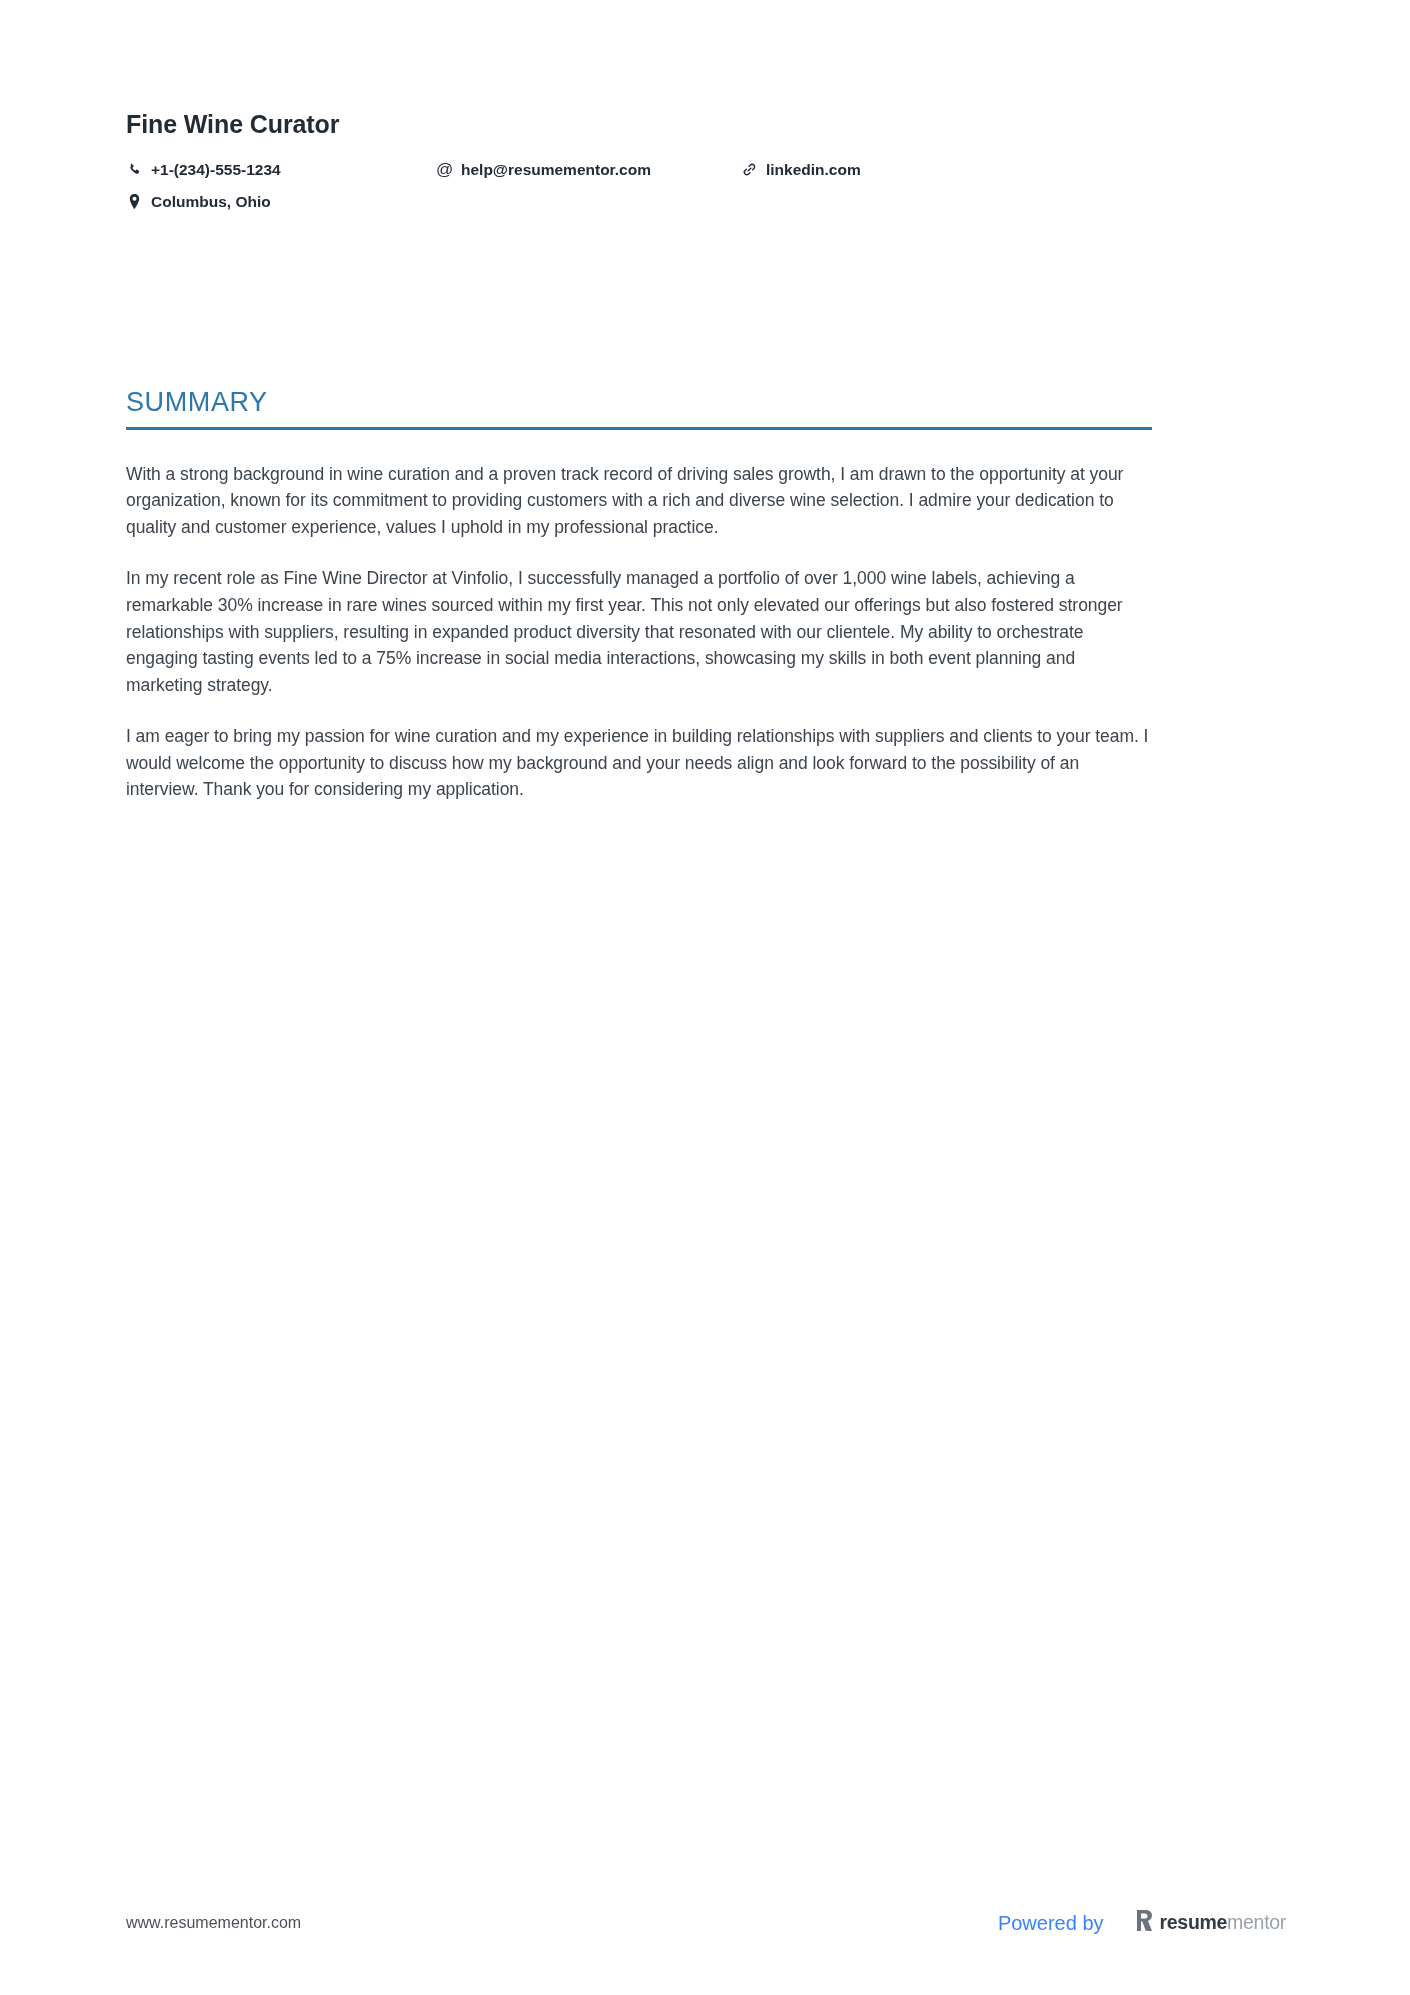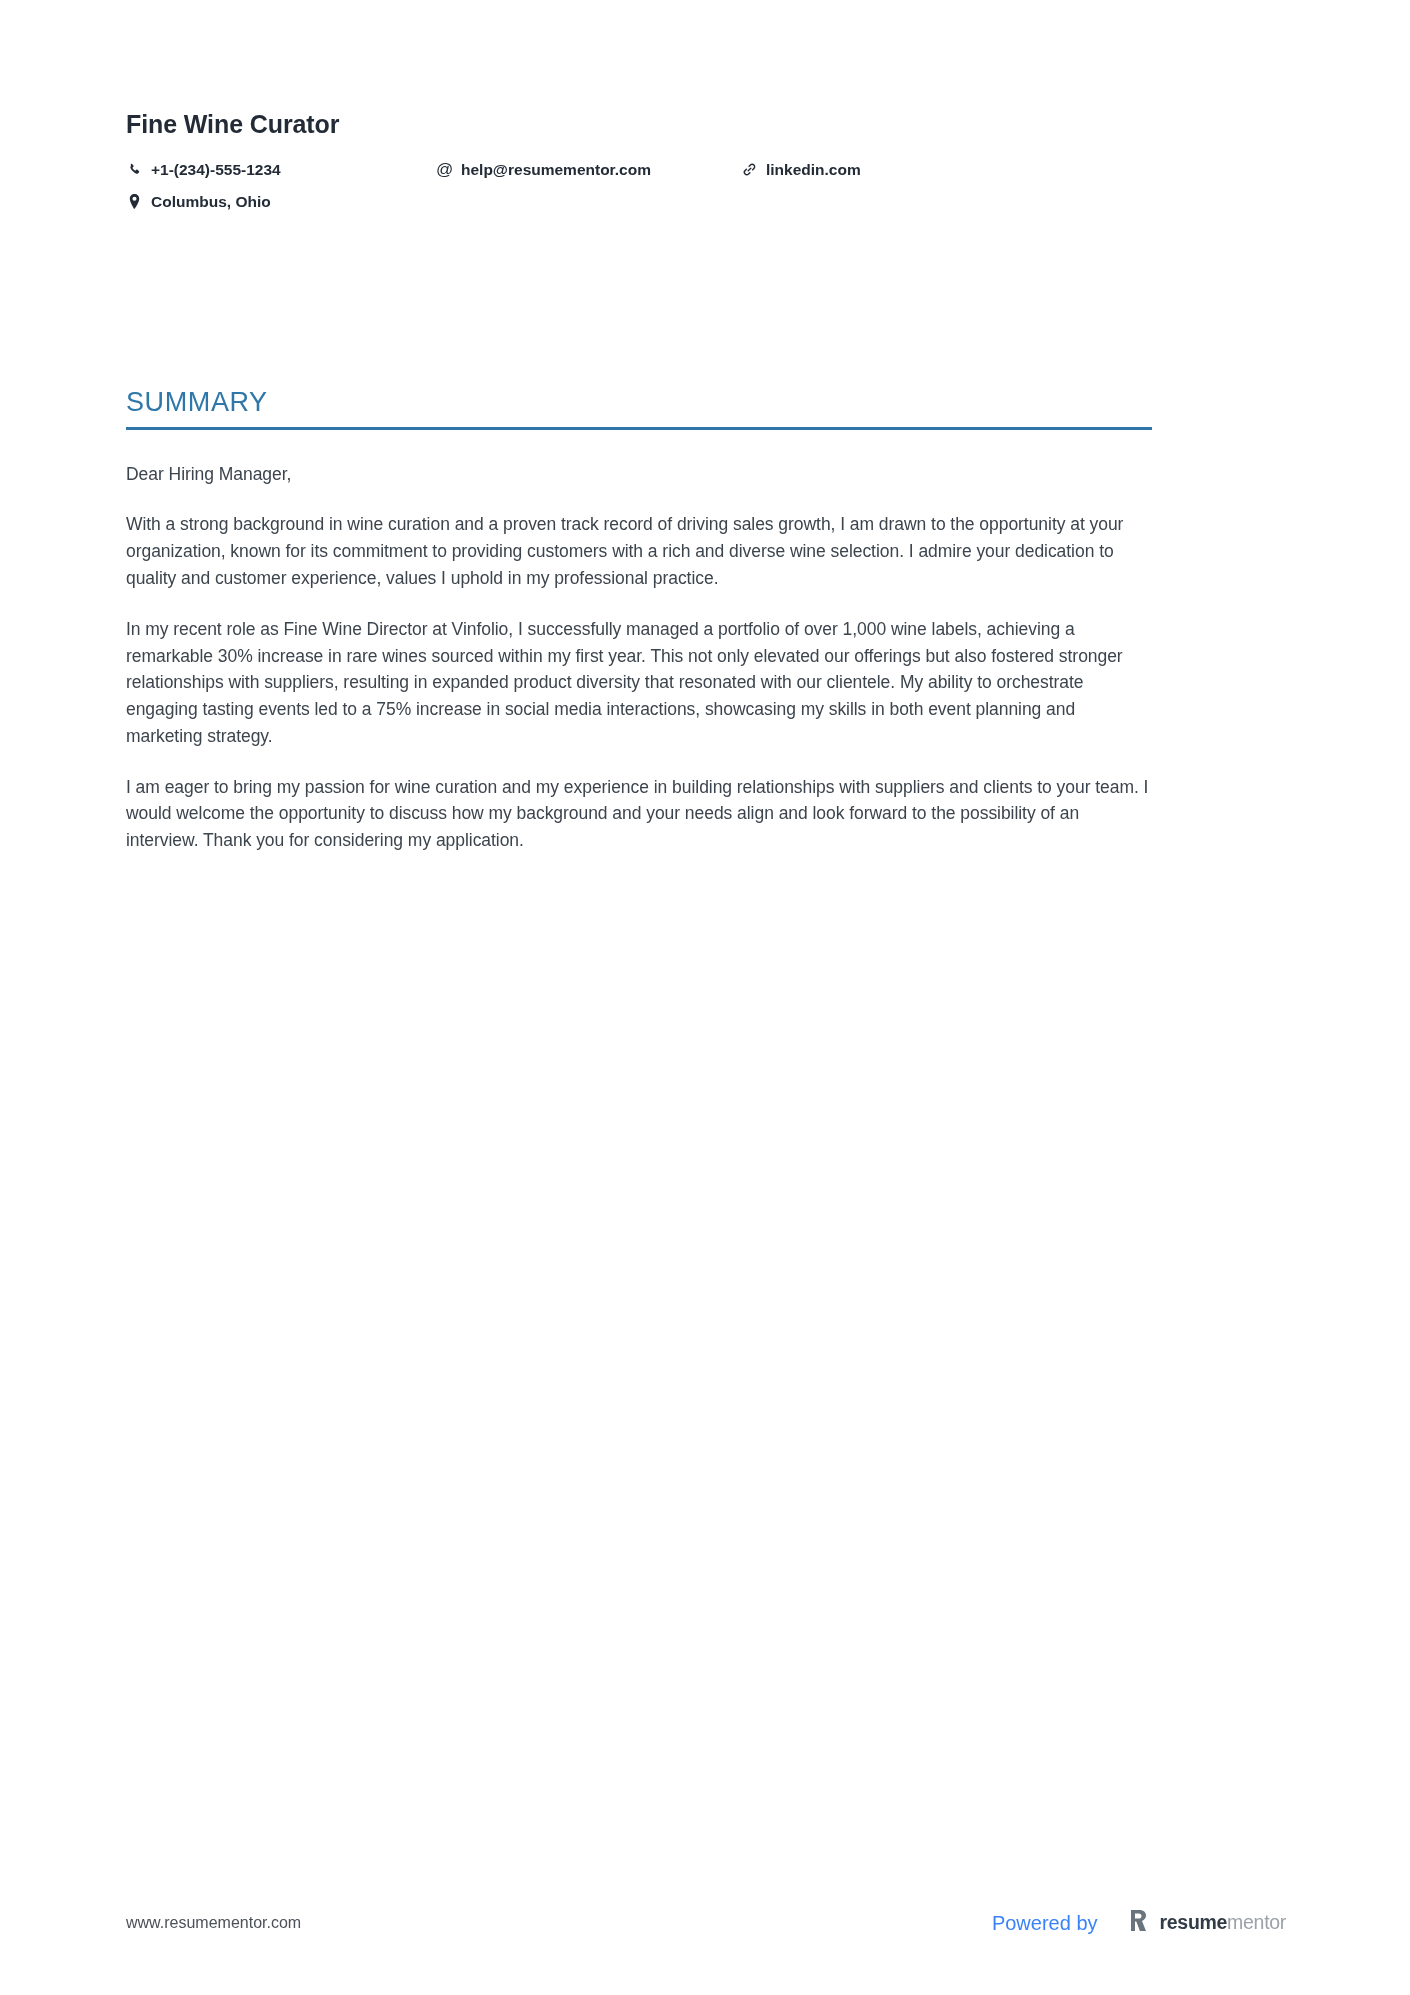--- a/index.html
+++ b/index.html
@@ -158,21 +158,21 @@
     gap: 32px;
   }
   .powered-label {
     font-size: 20px;
     color: #3b82f6;
     line-height: 1;
   }
   .brand {
     display: flex;
     align-items: center;
-    gap: 13px;
+    gap: 7px;
   }
   .brand-mark { display: block; }
   .brand-text {
     font-size: 19.5px;
     line-height: 1;
     letter-spacing: -0.3px;
   }
   .brand-text .b1 {
     font-weight: 700;
     color: #323c46;
@@ -237,21 +237,20 @@
         </div>
 
       </div>
     </div>
 
     <div class="section">
       <h2 class="section-title">SUMMARY</h2>
       <div class="section-rule"></div>
 
       <div class="letter-body">
-        <p>Dear Hiring Manager,</p>
         <p>With a strong background in wine curation and a proven track record of driving sales growth, I am drawn to the opportunity at your organization, known for its commitment to providing customers with a rich and diverse wine selection. I admire your dedication to quality and customer experience, values I uphold in my professional practice.</p>
         <p>In my recent role as Fine Wine Director at Vinfolio, I successfully managed a portfolio of over 1,000 wine labels, achieving a remarkable 30% increase in rare wines sourced within my first year. This not only elevated our offerings but also fostered stronger relationships with suppliers, resulting in expanded product diversity that resonated with our clientele. My ability to orchestrate engaging tasting events led to a 75% increase in social media interactions, showcasing my skills in both event planning and marketing strategy.</p>
         <p>I am eager to bring my passion for wine curation and my experience in building relationships with suppliers and clients to your team. I would welcome the opportunity to discuss how my background and your needs align and look forward to the possibility of an interview. Thank you for considering my application.</p>
       </div>
     </div>
 
     <div class="footer">
       <div class="footer-inner">
 
         <div class="footer-url">www.resumementor.com</div>

